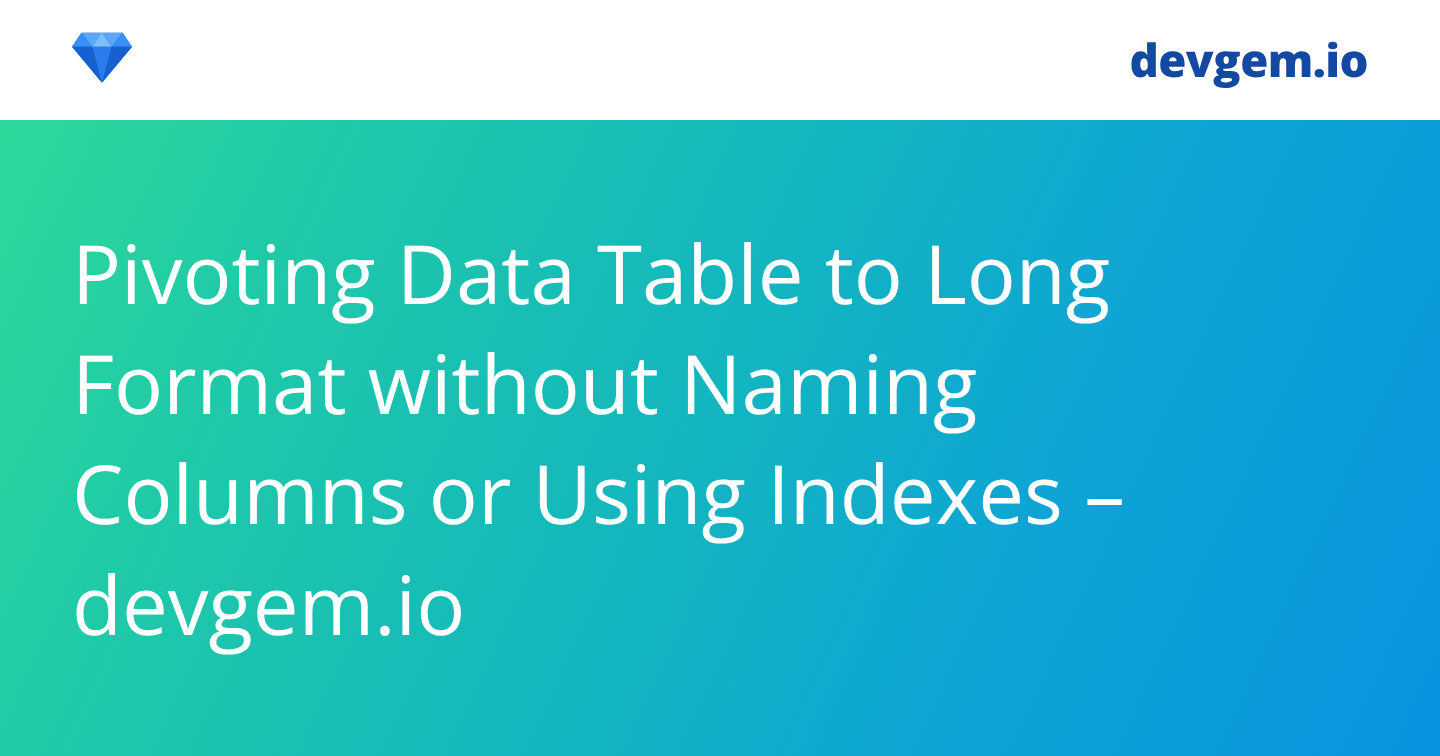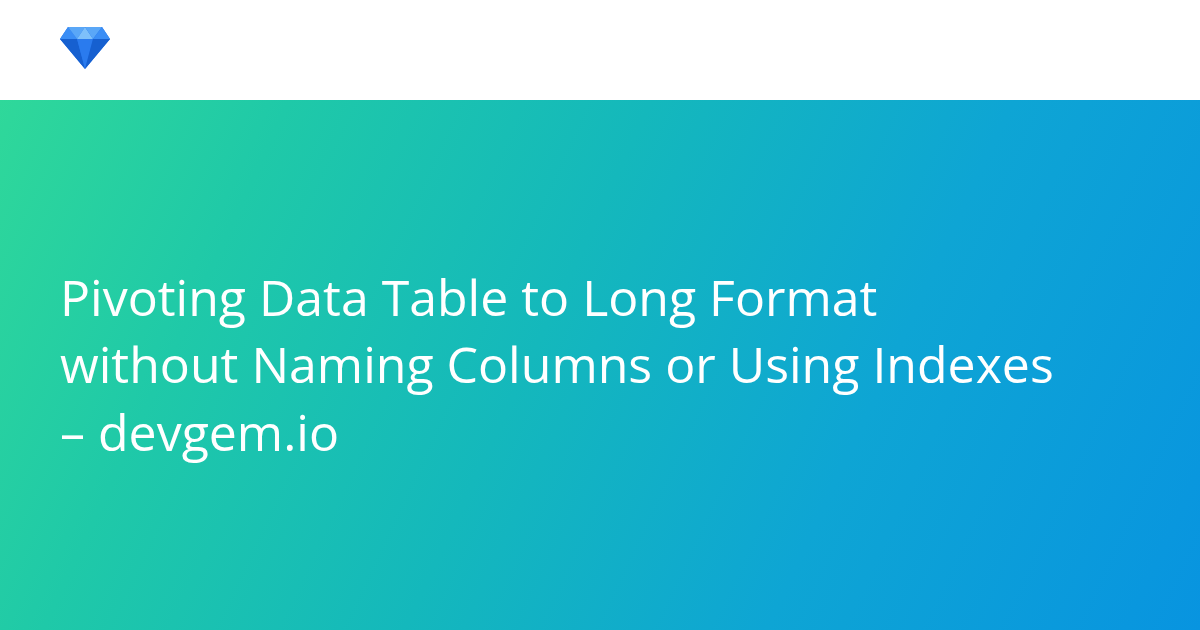--- a/index.html
+++ b/index.html
@@ -33,21 +33,21 @@
     }
     .hero {
       height: 530px;
       background: linear-gradient(115deg, #2fd89a 0%, #1fc9a8 20%, #14b8bc 45%, #0ea5d4 70%, #0894e0 100%);
       display: flex;
       align-items: center;
       padding: 0 60px;
     }
     .title {
       color: #ffffff;
-      font-size: 50px;
+      font-size: 68px;
       font-weight: 400;
       line-height: 1.35;
       max-width: 1000px;
       letter-spacing: 0px;
     }
   </style>
 </head>
 <body>
 
 <div class="header">
@@ -59,17 +59,18 @@
         <polygon points="8,0 25,0 17,12" fill="#5aa7f7"></polygon>
         <polygon points="25,0 33,12 17,12" fill="#7ec0fa"></polygon>
         <polygon points="25,0 42,0 33,12" fill="#5aa7f7"></polygon>
         <polygon points="42,0 50,12 33,12" fill="#3b8ef5"></polygon>
         <polygon points="0,12 17,12 25,42" fill="#1660d0"></polygon>
         <polygon points="17,12 33,12 25,42" fill="#2a7bee"></polygon>
         <polygon points="33,12 50,12 25,42" fill="#1660d0"></polygon>
       </svg>
     </span>
   </div>
+  <div class="brand">devgem.io</div>
 </div>
 
 <div class="hero">
   <h1 class="title">Pivoting Data Table to Long Format without Naming Columns or Using Indexes – devgem.io</h1>
 </div>
 
 </body></html>

